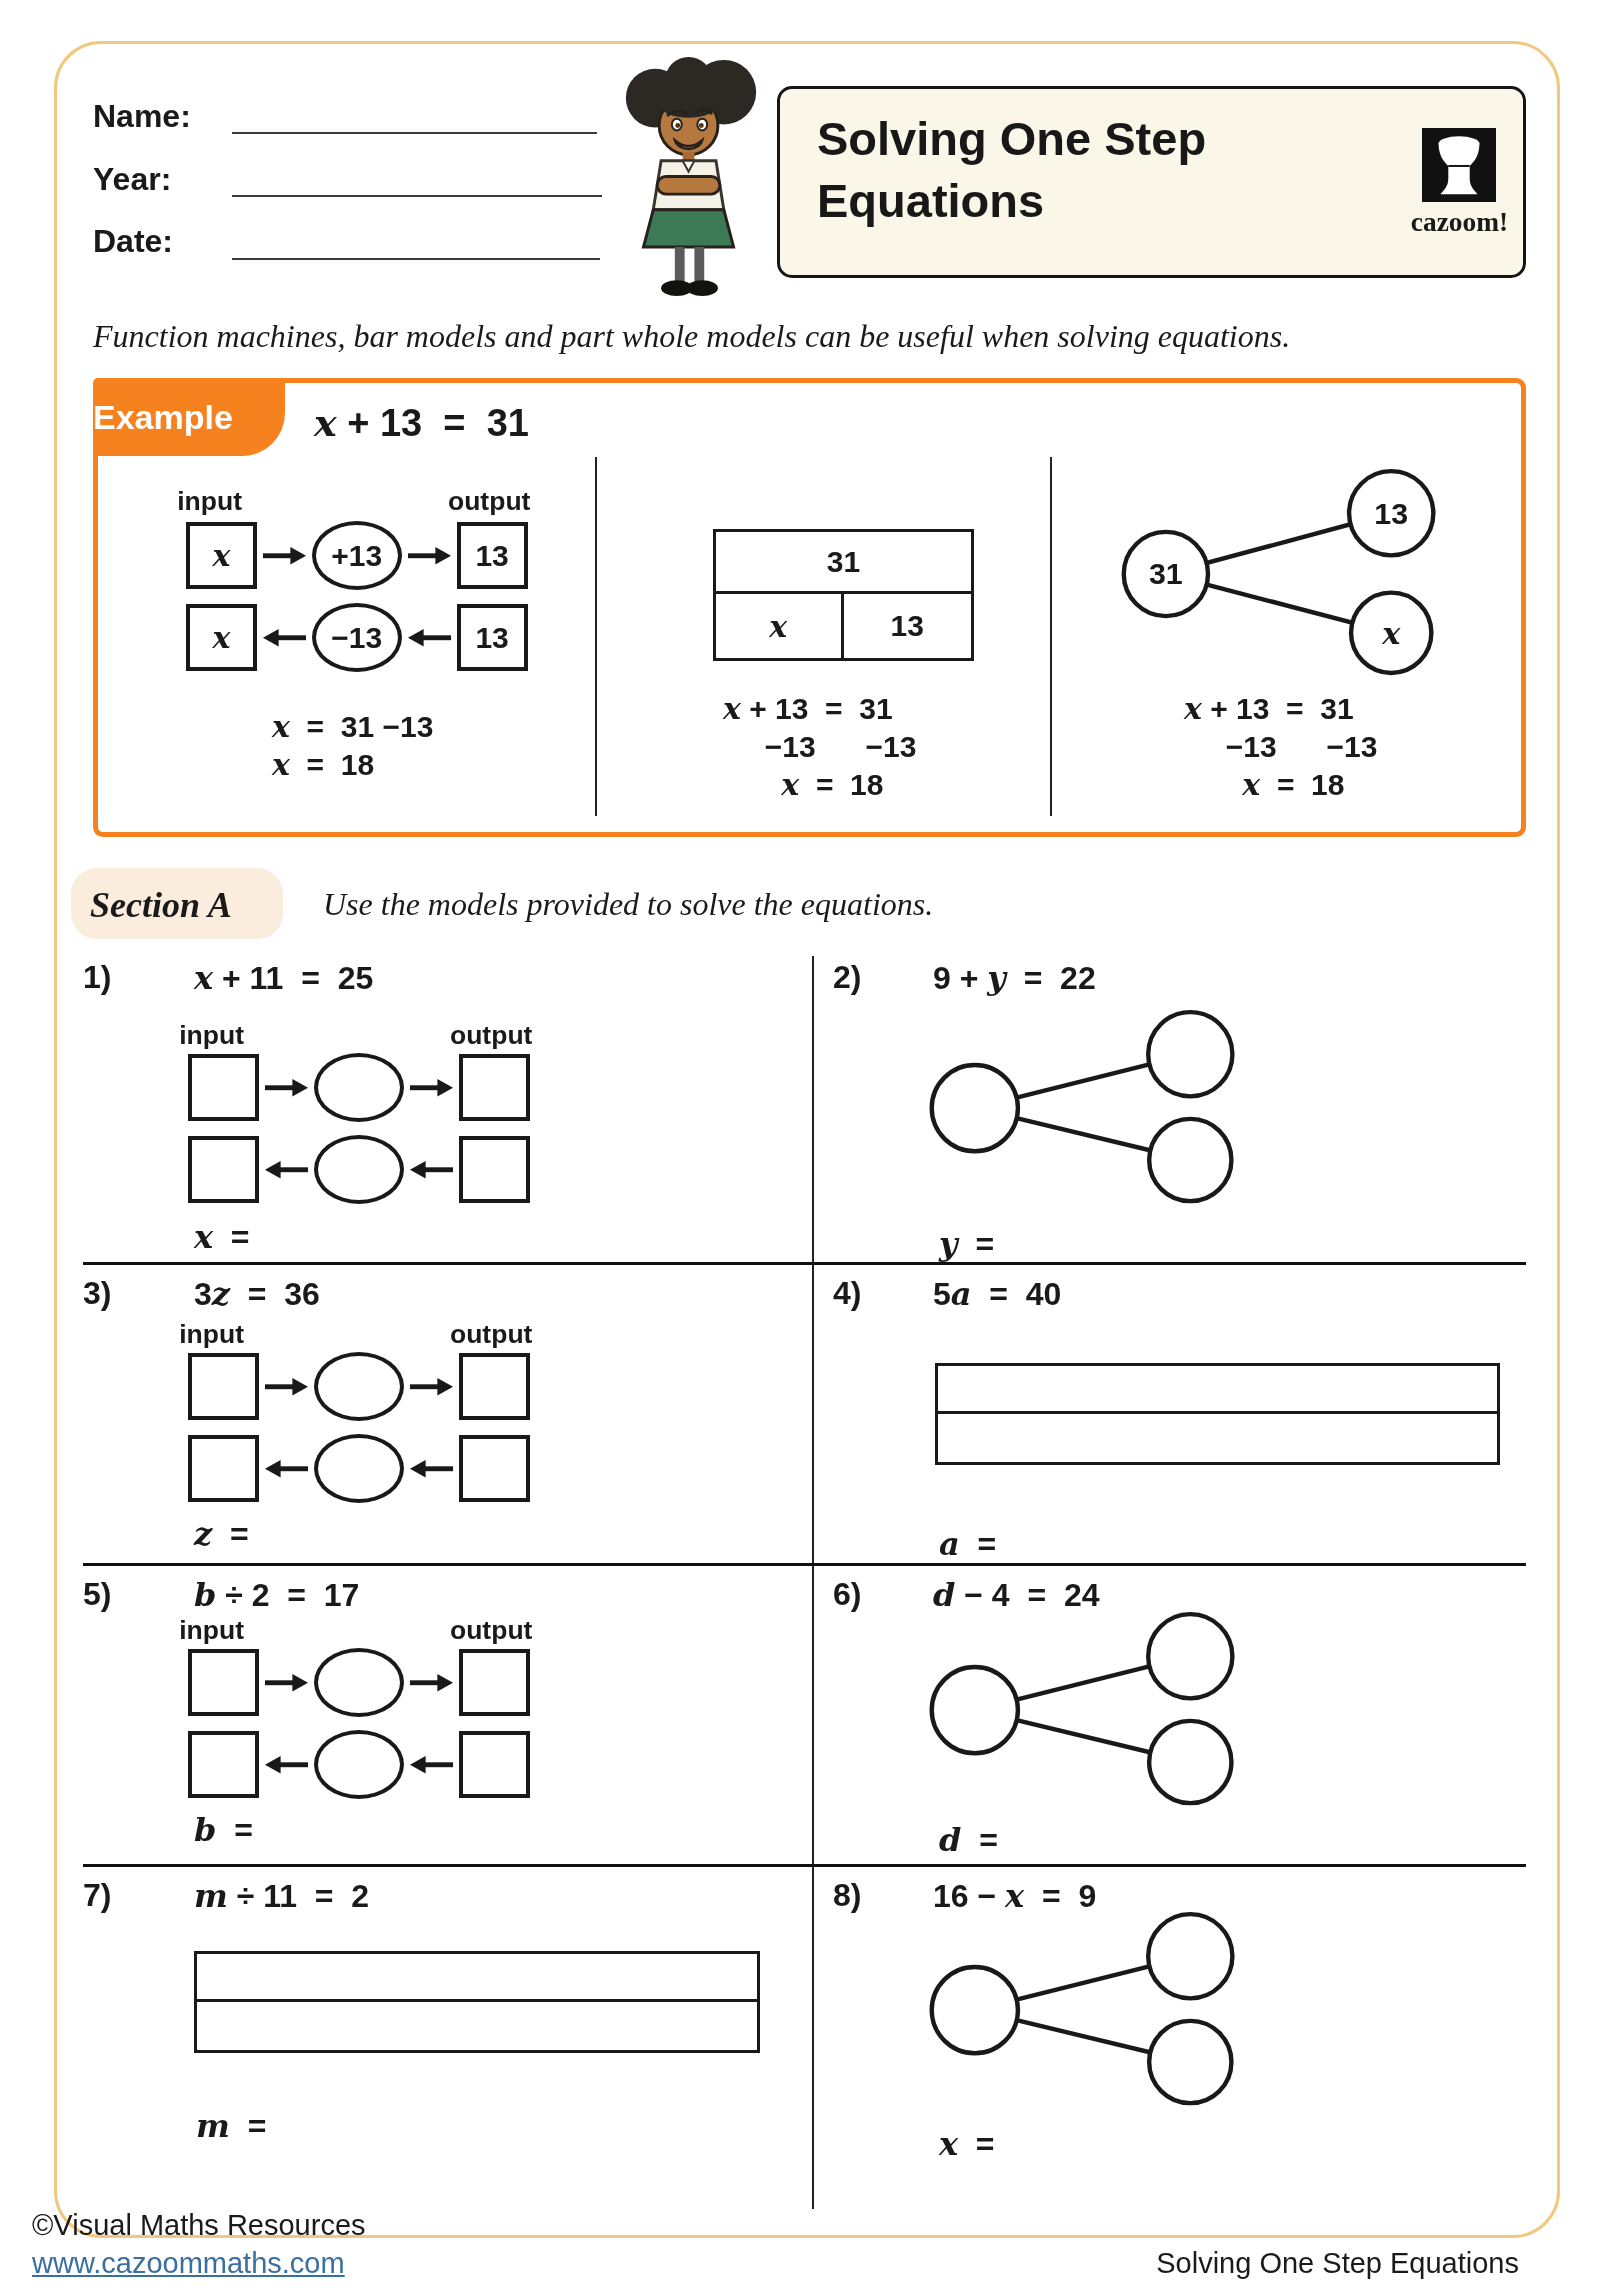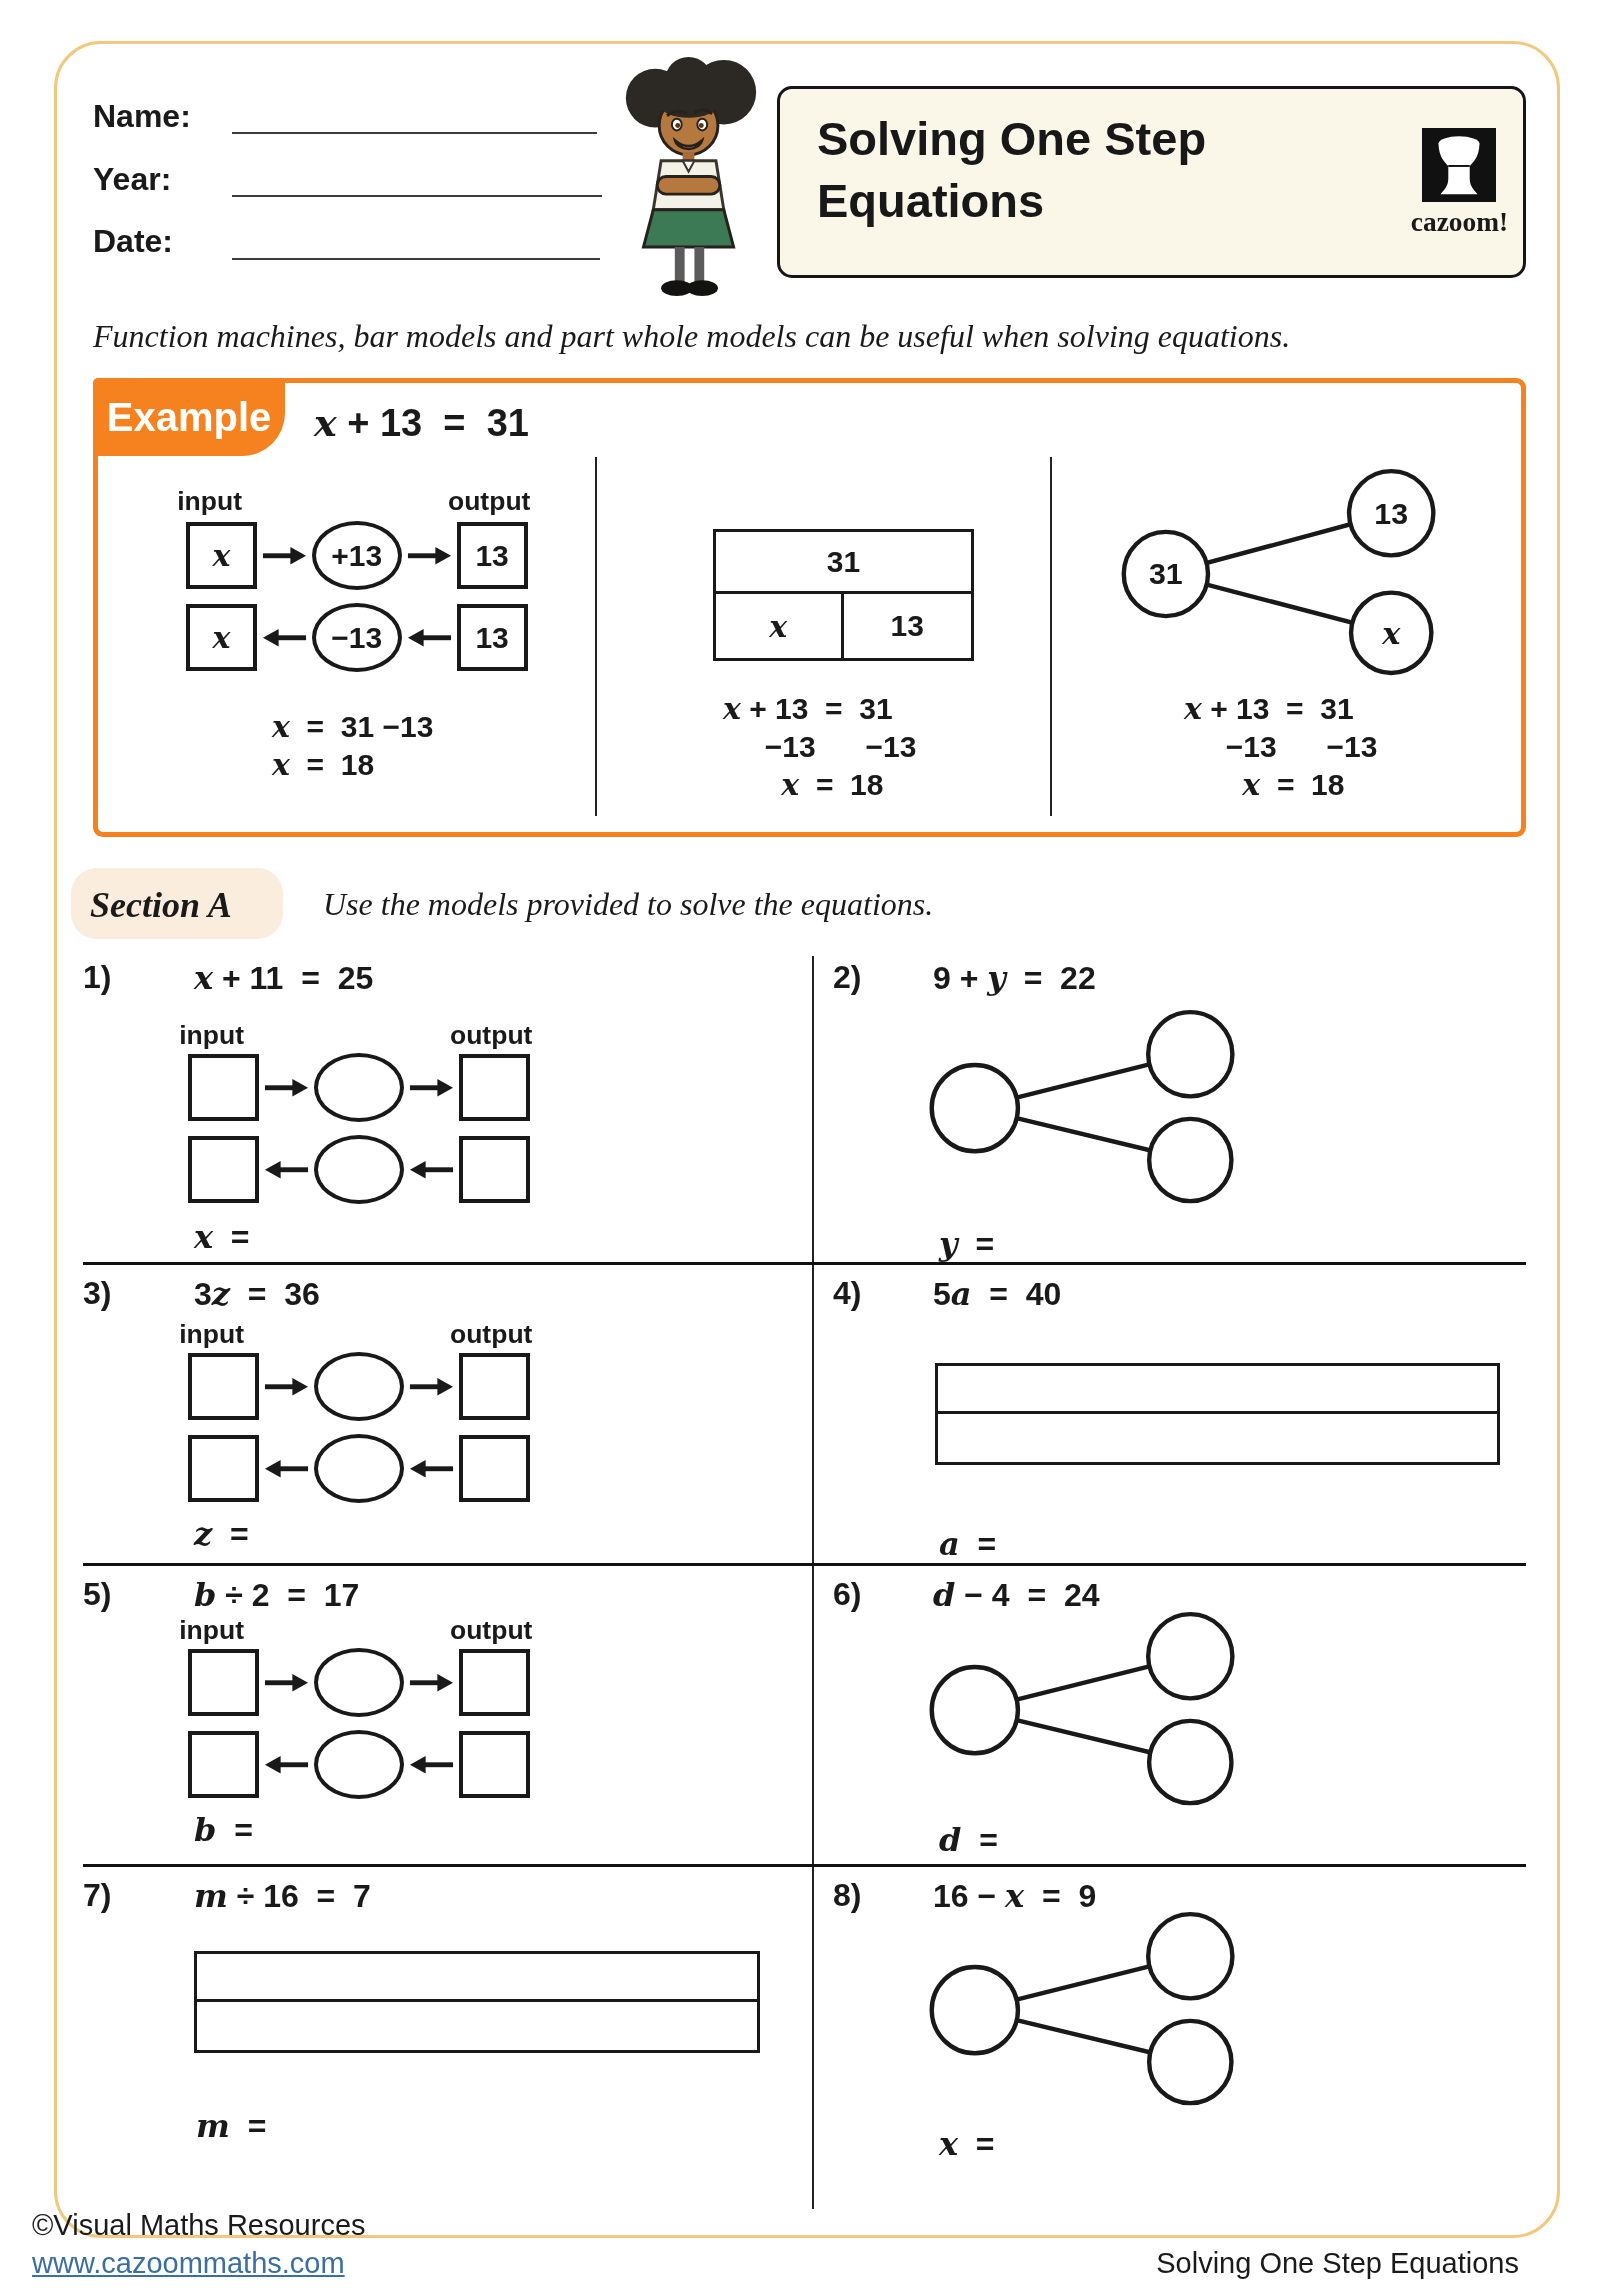--- a/index.html
+++ b/index.html
@@ -10,21 +10,21 @@
   .field-label { font-size:32px; font-weight:bold; }
   .fill-line { border-bottom:2px solid #3c3c3c; height:2.9px; }
   .title-box { background:#faf6e8; border:3.9px solid #151515; border-radius:15px; }
   .title-line { position:absolute; left:37px; font-size:47px; font-weight:bold; color:#181818; }
   .logo-square { position:absolute; }
   .logo-text { position:absolute; font-family:"Liberation Serif", serif; font-weight:bold; font-size:27.4px; text-align:center; }
   .serif-italic { font-family:"Liberation Serif", serif; font-style:italic; }
   .intro { font-size:32px; }
   .example-box { border:5.9px solid #f6821f; border-radius:9.8px; }
   .example-tab { background:#f6821f; border-bottom-right-radius:43px; border-top-left-radius:4.9px;
-                 color:#fff; font-size:40px; font-weight:bold; display:flex; align-items:center; justify-content:center; }
+                 color:#fff; font-size:34px; font-weight:bold; display:flex; align-items:center; justify-content:flex-start; }
   .ex-eq { font-size:38px; font-weight:bold; white-space:pre; }
   .vline { width:2px; background:#222; }
   .hline { height:2.9px; background:#111; }
   .var { font-family:"DejaVu Serif", serif; font-style:italic; }
   .fm { }
   .io-label { position:absolute; width:88px; font-size:26.5px; font-weight:bold; text-align:left; }
   .fm-row { position:absolute; display:flex; align-items:center; }
   .fm-box { width:71px; height:67px; border:4.9px solid #191919; background:#fff; display:flex; align-items:center; justify-content:center; font-size:30px; font-weight:bold; flex:none; }
   .fm-oval { width:90px; height:69px; border:4.9px solid #191919; border-radius:50%; background:#fff; display:flex; align-items:center; justify-content:center; font-size:30px; font-weight:bold; flex:none; }
   .arr { width:47px; height:23.5px; margin:0 3.9px; flex:none; }
@@ -325,21 +325,21 @@
   <svg class="abs pw" style="left:919px;top:1607px;" width="333" height="216" viewBox="0 0 340 220">
     <line x1="57" y1="105" x2="277" y2="50"></line>
     <line x1="57" y1="105" x2="277" y2="158"></line>
     <circle cx="57" cy="105" r="44"></circle>
     <circle cx="277" cy="50" r="43"></circle>
     <circle cx="277" cy="158" r="42"></circle>
   </svg>
   <div class="abs ans" style="left:939px;top:1821px;"><span class="var">d</span><span>  =</span></div>
 
   <div class="abs q-num" style="left:83px;top:1877px;">7)</div>
-  <div class="abs q-eq" style="left:194px;top:1877px;"><span></span><span class="var">m</span><span> ÷ 16  =  7</span></div>
+  <div class="abs q-eq" style="left:194px;top:1877px;"><span></span><span class="var">m</span><span> ÷ 11  =  2</span></div>
   <div class="abs" style="left:194px;top:1951px;width:566px;">
     <div class="bar-row"></div>
     <div class="bar-row"></div>
   </div>
   <div class="abs ans" style="left:196px;top:2107px;"><span class="var">m</span><span>  =</span></div>
 
   <div class="abs q-num" style="left:833px;top:1877px;">8)</div>
   <div class="abs q-eq" style="left:933px;top:1877px;"><span>16 − </span><span class="var">x</span><span>  =  9</span></div>
   <svg class="abs pw" style="left:919px;top:1907px;" width="333" height="216" viewBox="0 0 340 220">
     <line x1="57" y1="105" x2="277" y2="50"></line>

